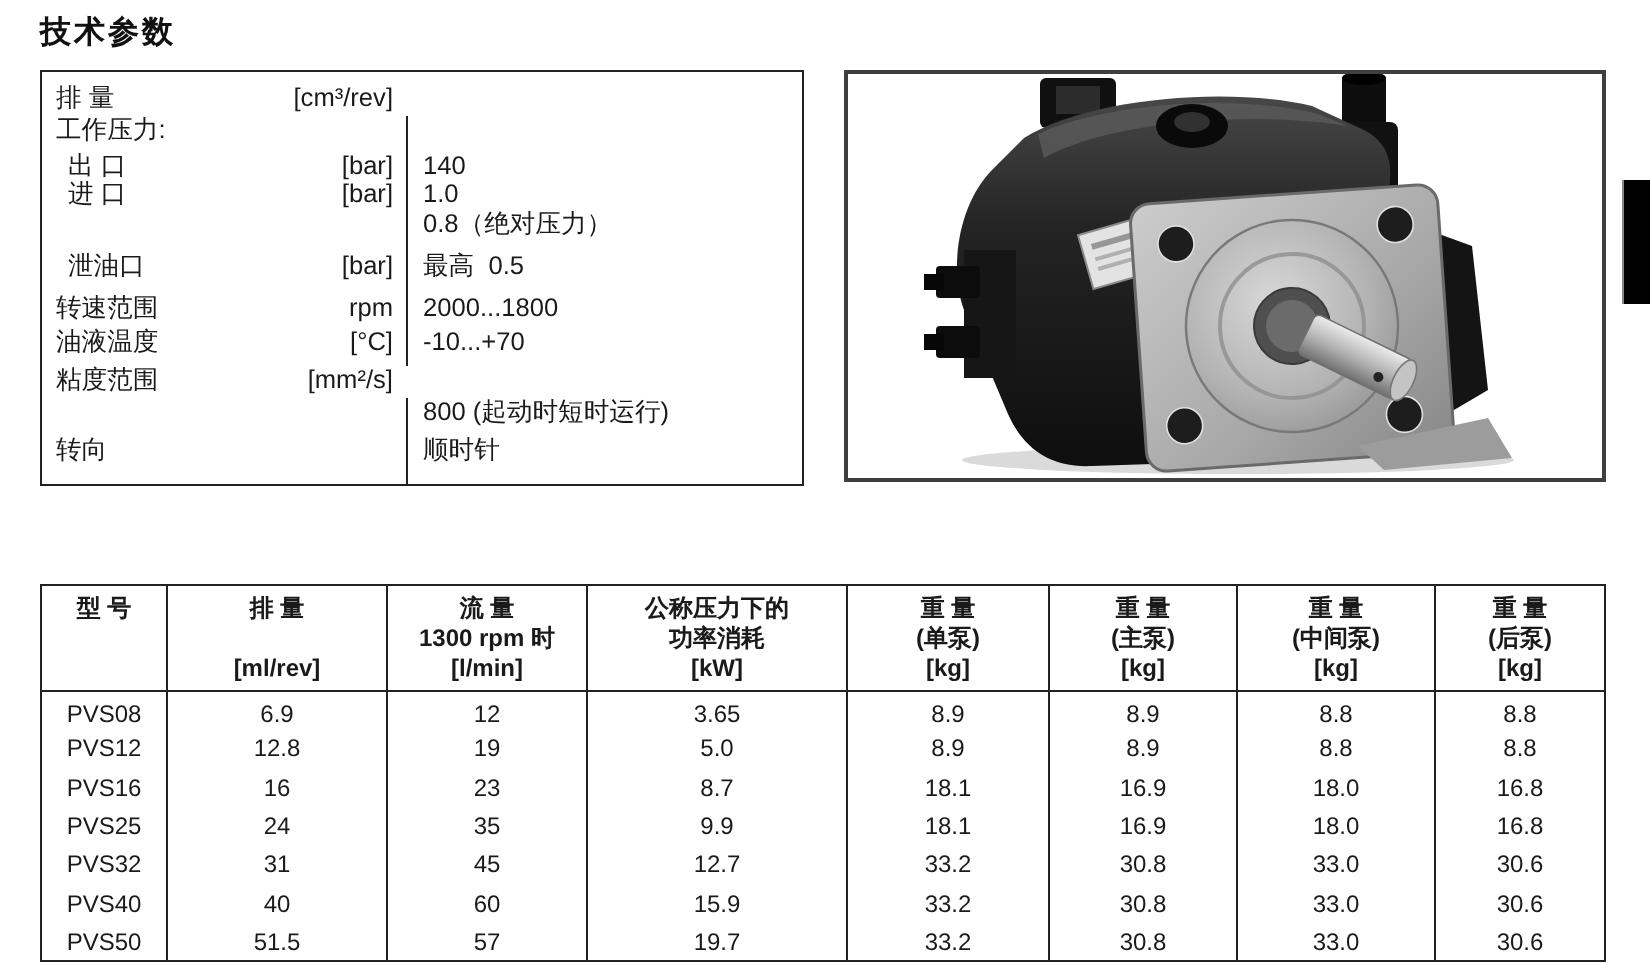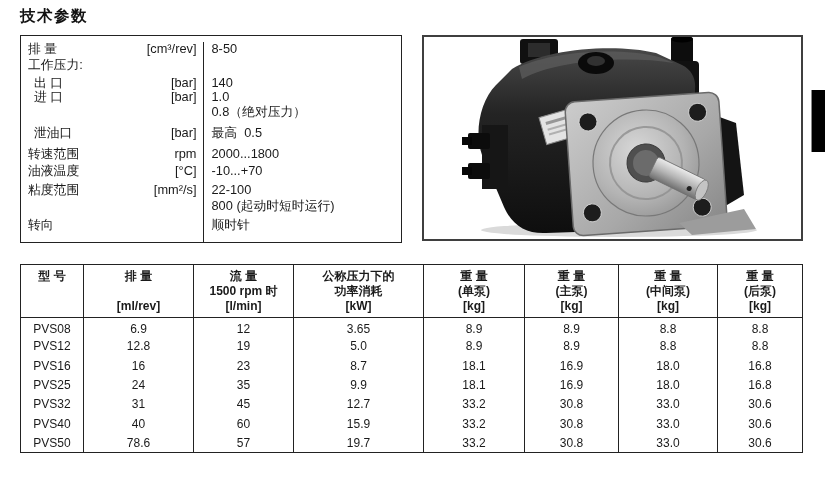--- a/index.html
+++ b/index.html
@@ -35,21 +35,21 @@
 
   
   .photo-box {
     position:absolute; left:422px; top:35px; width:381px; height:206px;
     border:2px solid #3f3f3f; background:#fff;
   }
   .photo-box svg { display:block; width:100%; height:100%; }
 
   
   table.weight-table {
-    position:absolute; left:20px; top:264px; width:783px;
+    position:absolute; left:20px; top:292px; width:783px;
     border-collapse:collapse; table-layout:fixed;
     border:1.5px solid #222; background:#fff;
   }
   table.weight-table th {
     border-right:1px solid #222; border-bottom:1.4px solid #222;
     font-weight:bold; font-size:12px; padding:4px 0 3px 0; vertical-align:top;
   }
   table.weight-table th:last-child, table.weight-table td:last-child { border-right:none; }
   .hl { height:15px; line-height:15px; text-align:center; white-space:pre; }
   table.weight-table td {
@@ -70,21 +70,20 @@
 <div class="page">
 
   <h1 class="doc-title" id="title-top">技术参数</h1>
 
   <div class="spec-table">
     <div class="srow" style="height:16px">
       <div class="sname">
           <span>排 量</span>
           <span class="punit">[cm³/rev]</span>
         </div>
-      <div class="sval">8-50</div>
     </div>
     <div class="srow" style="height:18px">
       <div class="sname">
           <span>工作压力:</span>
           <span class="punit"></span>
         </div>
       <div class="sval"></div>
     </div>
     <div class="srow" style="height:14px">
       <div class="sname ind">
@@ -126,21 +125,20 @@
           <span>油液温度</span>
           <span class="punit">[°C]</span>
         </div>
       <div class="sval">-10...+70</div>
     </div>
     <div class="srow" style="height:16px">
       <div class="sname">
           <span>粘度范围</span>
           <span class="punit">[mm²/s]</span>
         </div>
-      <div class="sval">22-100</div>
     </div>
     <div class="srow" style="height:19px">
       <div class="sname">
           <span></span>
           <span class="punit"></span>
         </div>
       <div class="sval">800 (起动时短时运行)</div>
     </div>
     <div class="srow" style="height:24px">
       <div class="sname">
@@ -246,21 +244,21 @@
             <div class="hl"></div>
             <div class="hl"></div>
           </th>
         <th>
             <div class="hl">排 量</div>
             <div class="hl"></div>
             <div class="hl">[ml/rev]</div>
           </th>
         <th>
             <div class="hl">流 量</div>
-            <div class="hl">1500 rpm 时</div>
+            <div class="hl">1300 rpm 时</div>
             <div class="hl">[l/min]</div>
           </th>
         <th>
             <div class="hl">公称压力下的</div>
             <div class="hl">功率消耗</div>
             <div class="hl">[kW]</div>
           </th>
         <th>
             <div class="hl">重 量</div>
             <div class="hl">(单泵)</div>
@@ -339,21 +337,21 @@
           <td>40</td>
           <td>60</td>
           <td>15.9</td>
           <td>33.2</td>
           <td>30.8</td>
           <td>33.0</td>
           <td>30.6</td>
       </tr>
       <tr>
         <td>PVS50</td>
-          <td>78.6</td>
+          <td>51.5</td>
           <td>57</td>
           <td>19.7</td>
           <td>33.2</td>
           <td>30.8</td>
           <td>33.0</td>
           <td>30.6</td>
       </tr>
     </tbody>
   </table>
 

